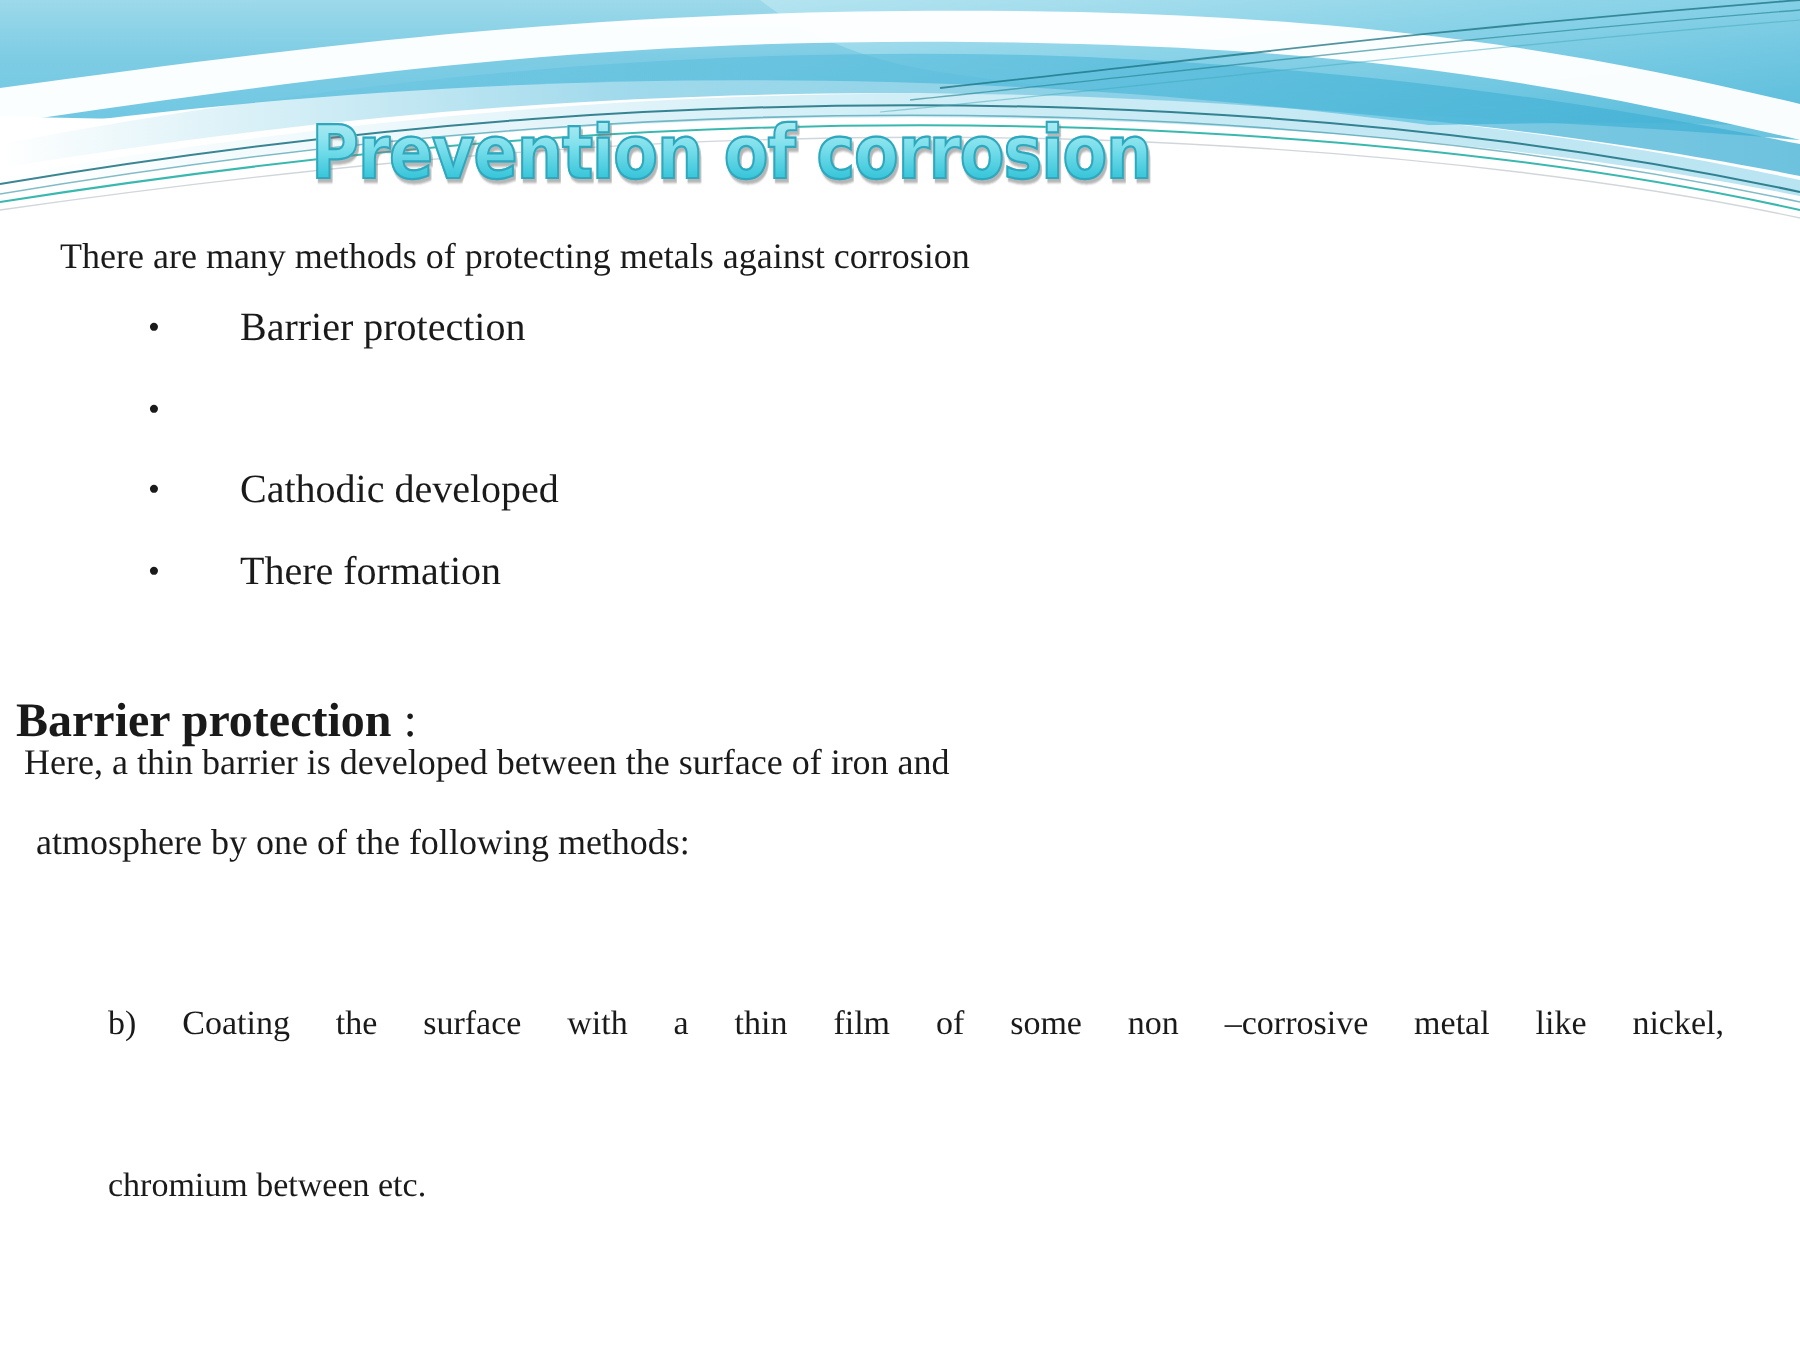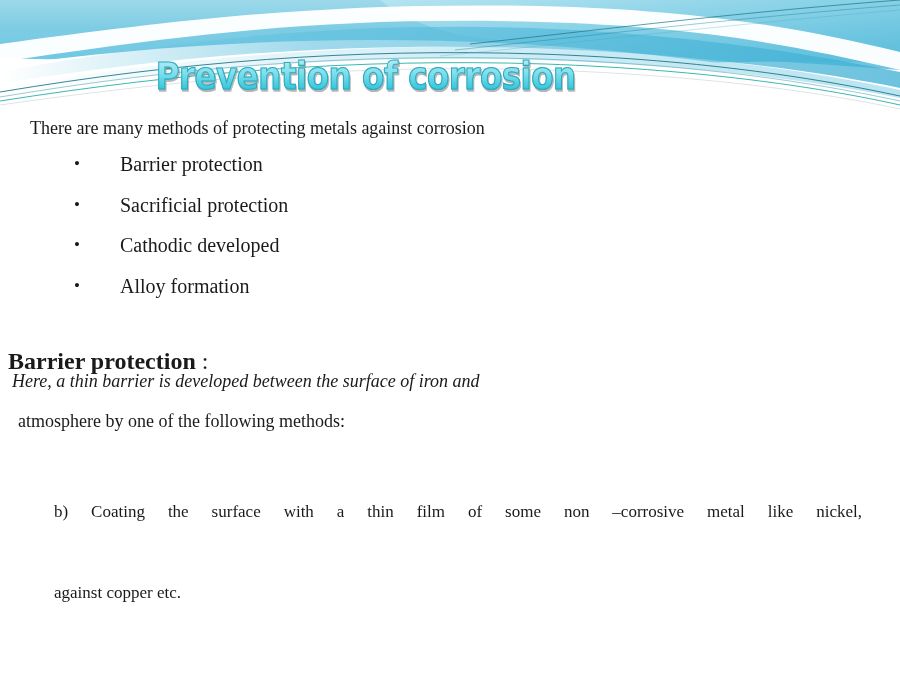--- a/index.html
+++ b/index.html
@@ -119,21 +119,20 @@
     font-weight: bold;
     font-size: 24px;
   }
   #barrier-heading .heading-colon {
     font-weight: normal;
   }
 
   #barrier-line-1 {
     left: 12px;
     top: 372px;
-    font-style: italic;
   }
   #barrier-line-2 {
     left: 18px;
     top: 412px;
   }
 
   #method-a {
     left: 54px;
     top: 453px;
   }
@@ -228,36 +227,35 @@
 
   <div id="intro-line" class="body-text">There are many methods of protecting metals against corrosion</div>
 
   <ul id="method-list">
     <li>
       <span class="bullet-mark">•</span>
       <span class="bullet-label">Barrier protection</span>
     </li>
     <li>
       <span class="bullet-mark">•</span>
-      <span class="bullet-label">Sacrificial protection</span>
     </li>
     <li>
       <span class="bullet-mark">•</span>
       <span class="bullet-label">Cathodic developed</span>
     </li>
     <li>
       <span class="bullet-mark">•</span>
-      <span class="bullet-label">Alloy formation</span>
+      <span class="bullet-label">There formation</span>
     </li>
   </ul>
 
   <div id="barrier-heading" class="body-text"><span>Barrier protection</span><span class="heading-colon"> :</span></div>
 
   <div id="barrier-line-1" class="body-text">Here, a thin barrier is developed between the surface of iron and</div>
   <div id="barrier-line-2" class="body-text">atmosphere by one of the following methods:</div>
 
 
   <div id="method-b">
     <span class="justified-line">b) Coating the surface with a thin film of some non –corrosive metal like nickel,</span>
-    <span class="last-line">against copper etc.</span>
+    <span class="last-line">chromium between etc.</span>
   </div>
 
 </div>
 
 </body></html>

